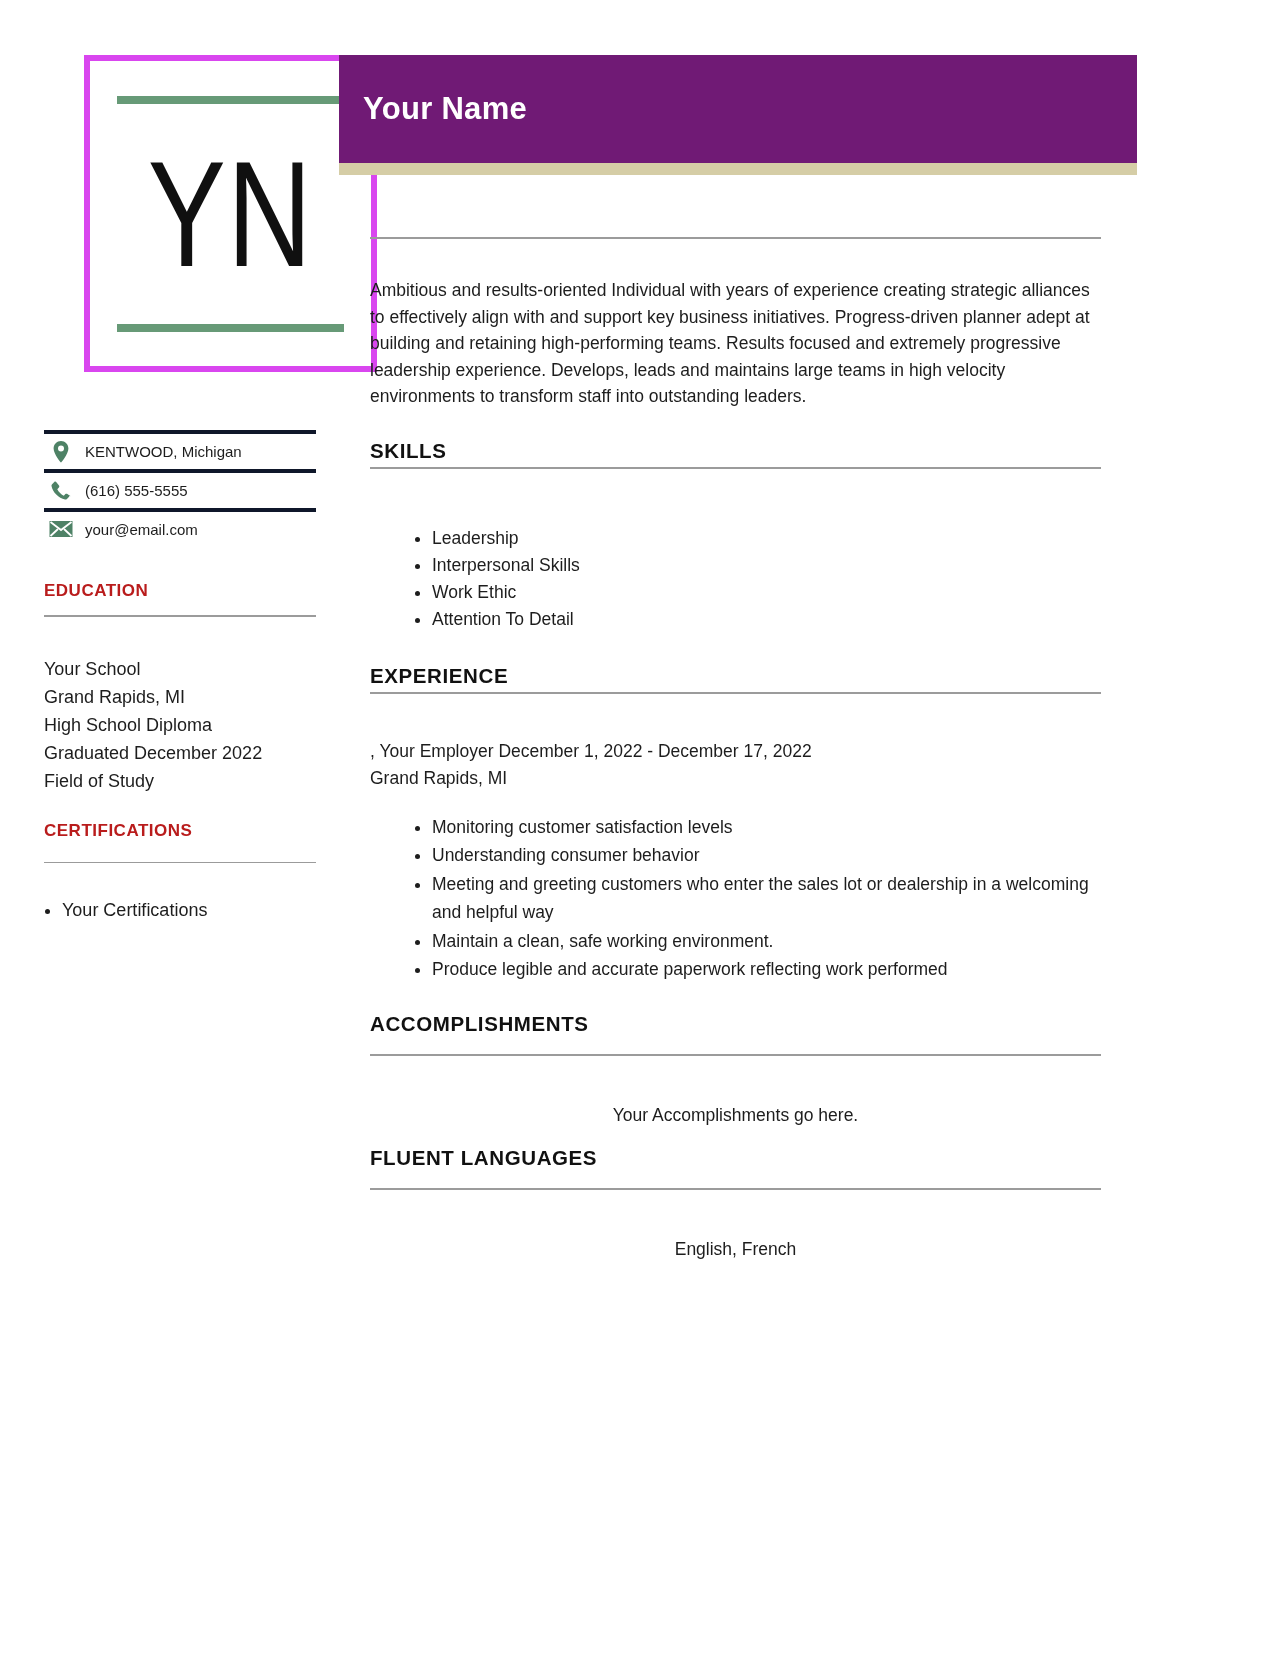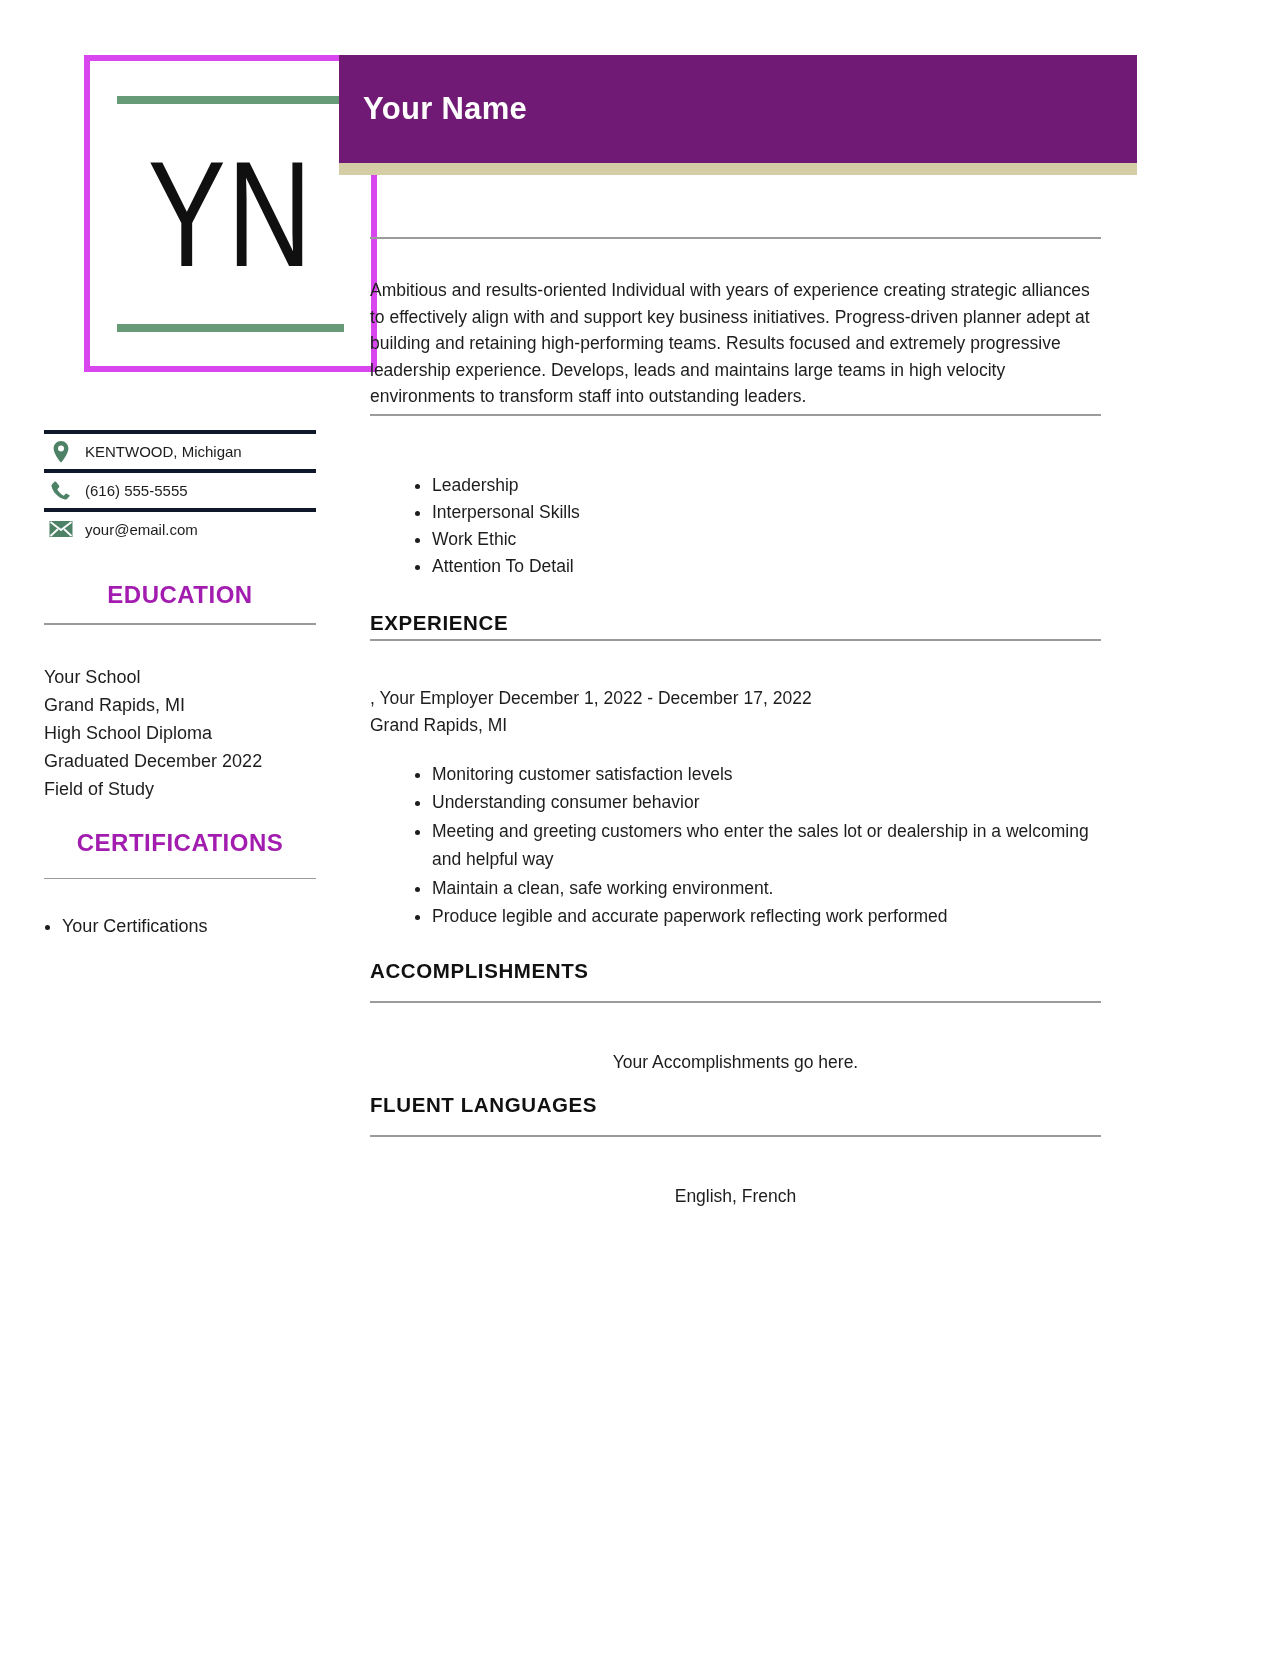--- a/index.html
+++ b/index.html
@@ -59,23 +59,22 @@
     display: flex; align-items: center;
     border-top: 4px solid #0f172a;
     height: 39px; padding-left: 5px;
   }
   .contact-row:last-of-type { border-bottom: 2px solid #41775d; }
   .contact-icon { width: 24px; height: 24px; margin-right: 12px; flex: 0 0 auto; }
   .contact-text { font-size: 15px; color: #1d1d1d; }
 
   .side-heading {
     margin: 34px 0 0 0;
-    font-size: 24px; font-weight: bold; color: #a21caf;
+    font-size: 17px; font-weight: bold; color: #b91c1c;
     letter-spacing: 0.5px;
-    text-align: center;
   }
   .side-rule { height: 1.5px; background: #9b9b9b; margin-top: 14px; }
   .side-rule.cert { margin-top: 21px; }
   .edu-lines { margin-top: 38px; font-size: 18px; line-height: 28px; color: #1d1d1d; }
   .cert-heading { margin-top: 26px; }
   .cert-list { margin: 33px 0 0 0; padding-left: 18px; font-size: 18px; line-height: 28px; }
 
   
   .main { position: absolute; left: 370px; top: 233px; width: 731px; }
   .sec-heading {
@@ -156,20 +155,21 @@
     <li>Your Certifications</li>
   </ul>
 
 </div>
 
 <div class="main">
 
   <div class="rule"></div>
   <p class="summary-text">Ambitious and results-oriented Individual with years of experience creating strategic alliances to effectively align with and support key business initiatives. Progress-driven planner adept at building and retaining high-performing teams. Results focused and extremely progressive leadership experience. Develops, leads and maintains large teams in high velocity environments to transform staff into outstanding leaders.</p>
 
+  <h2 class="sec-heading skills-heading">SKILLS</h2>
   <div class="rule"></div>
   <div class="skills-cols">
     <div class="skills-col">
       <ul>
         <li>Leadership</li>
         <li>Interpersonal Skills</li>
         <li>Work Ethic</li>
         <li>Attention To Detail</li>
       </ul>
     </div>

